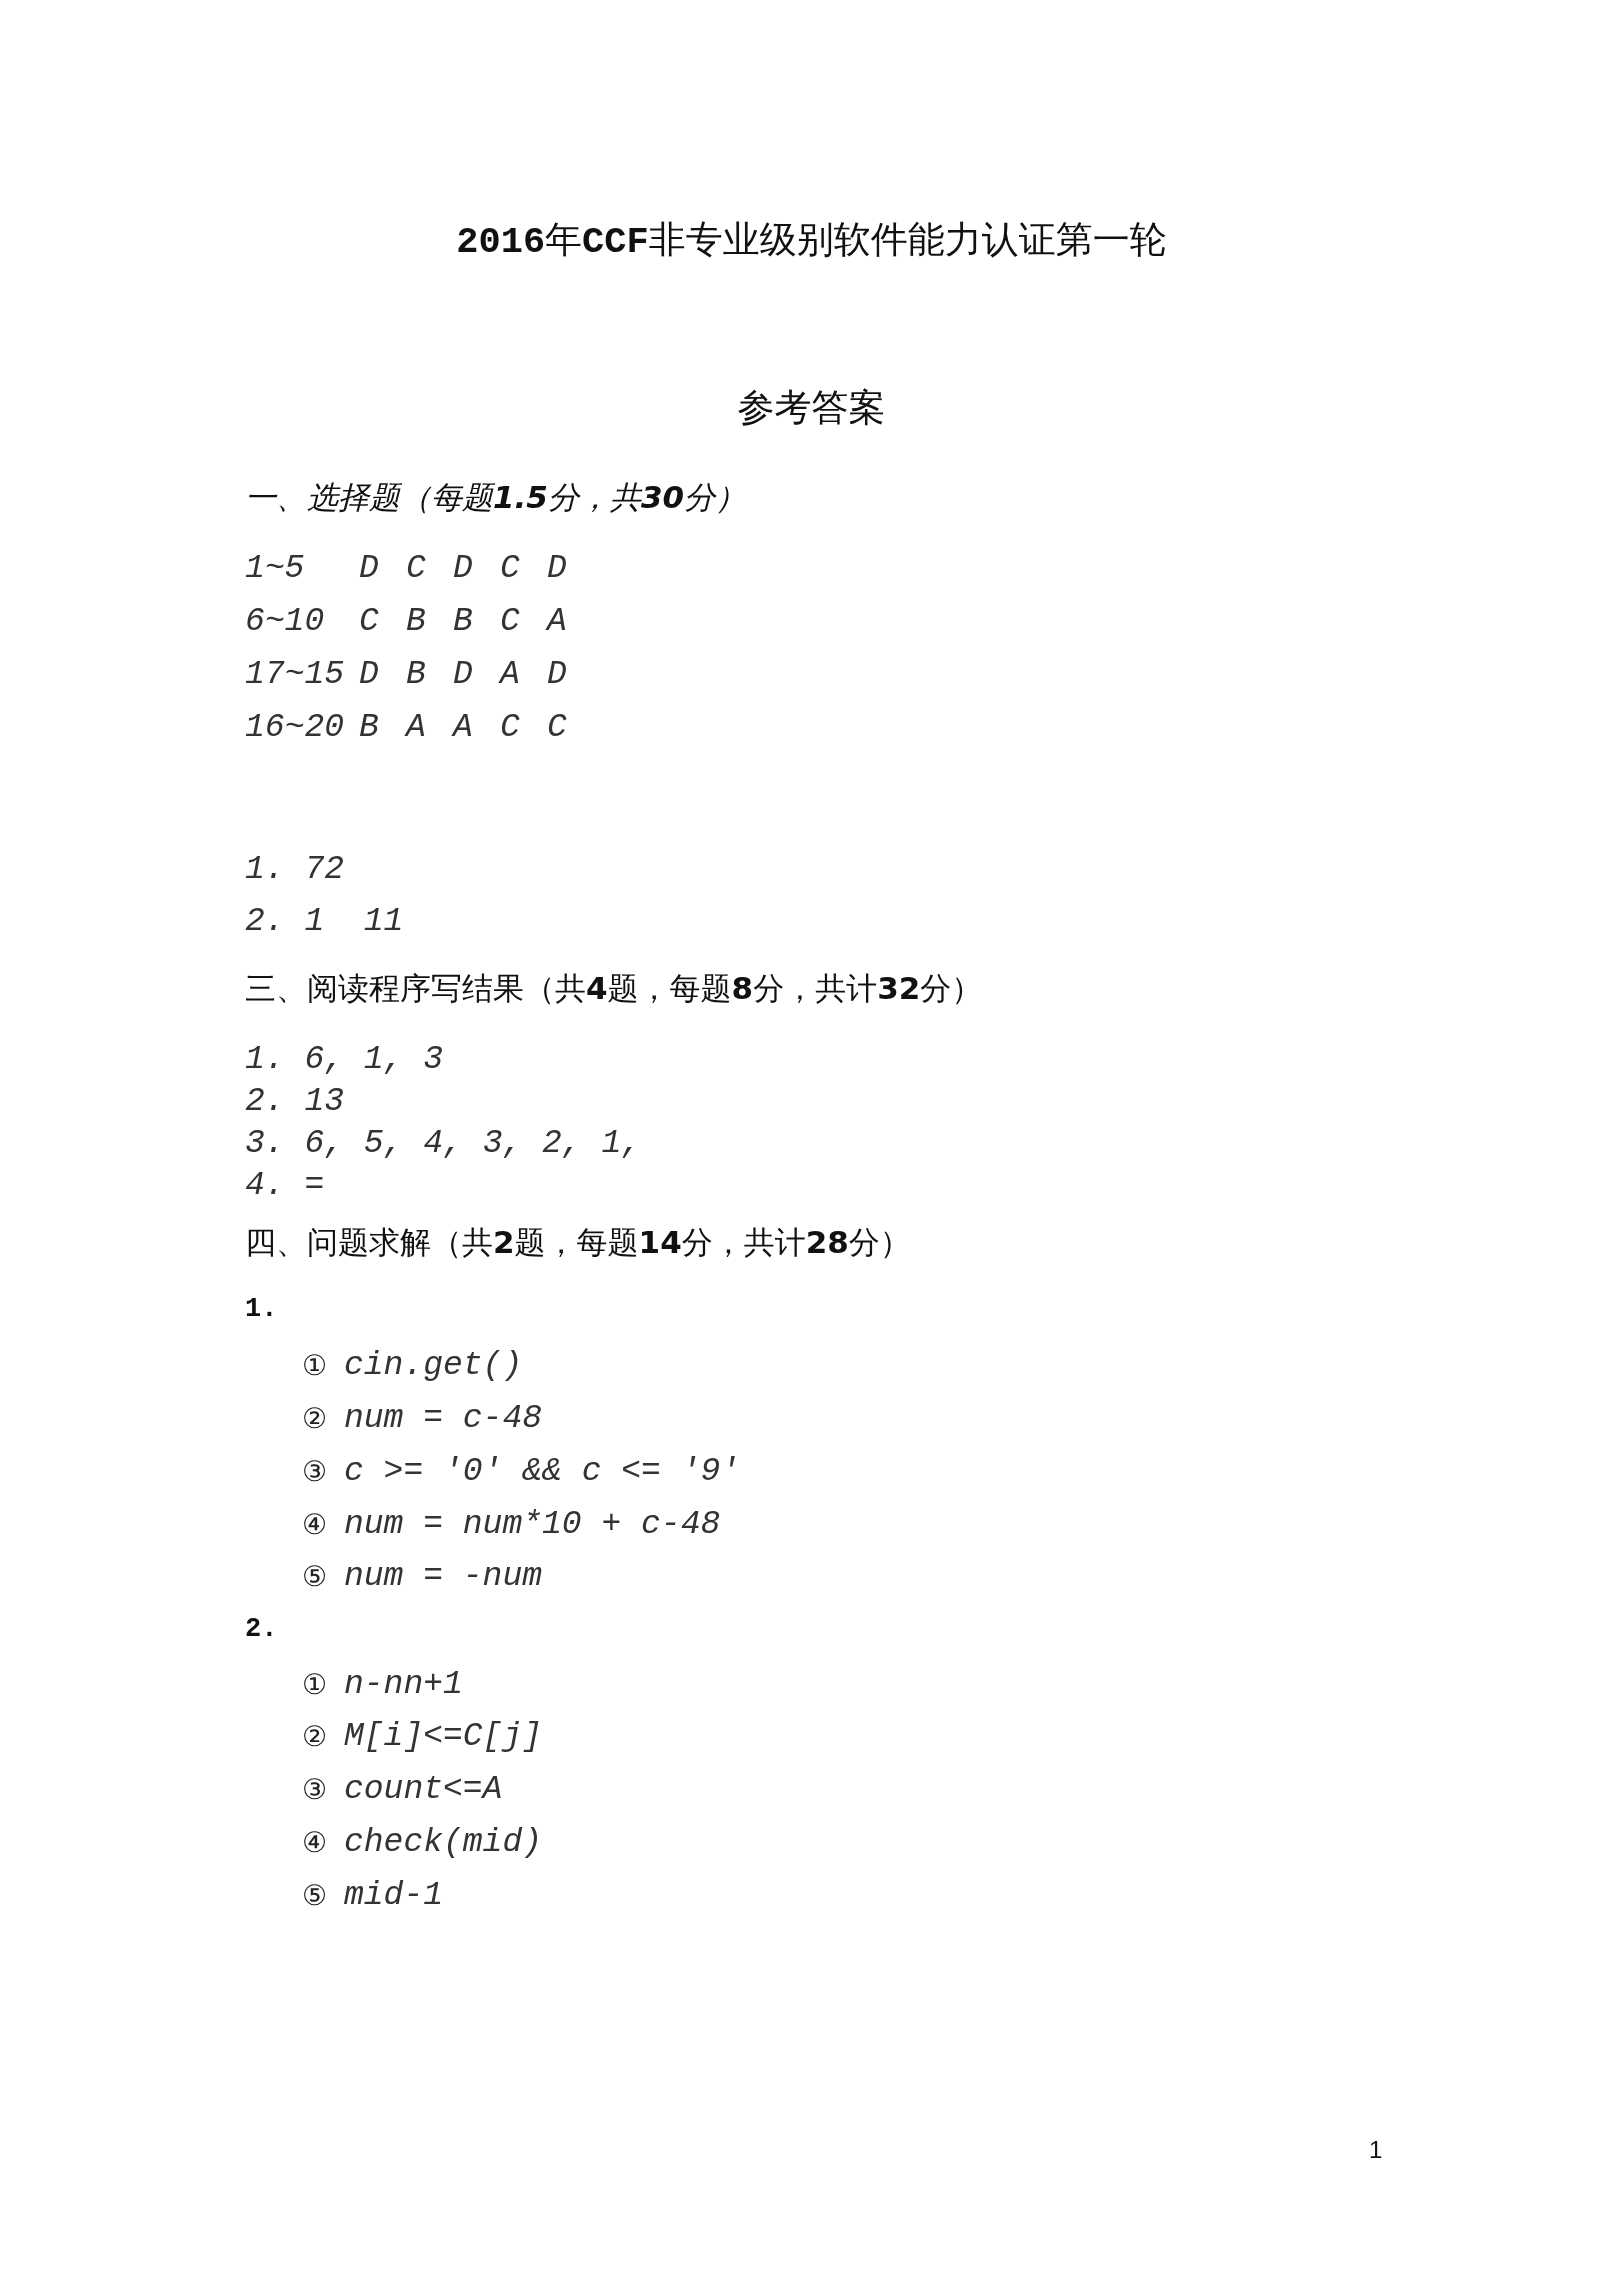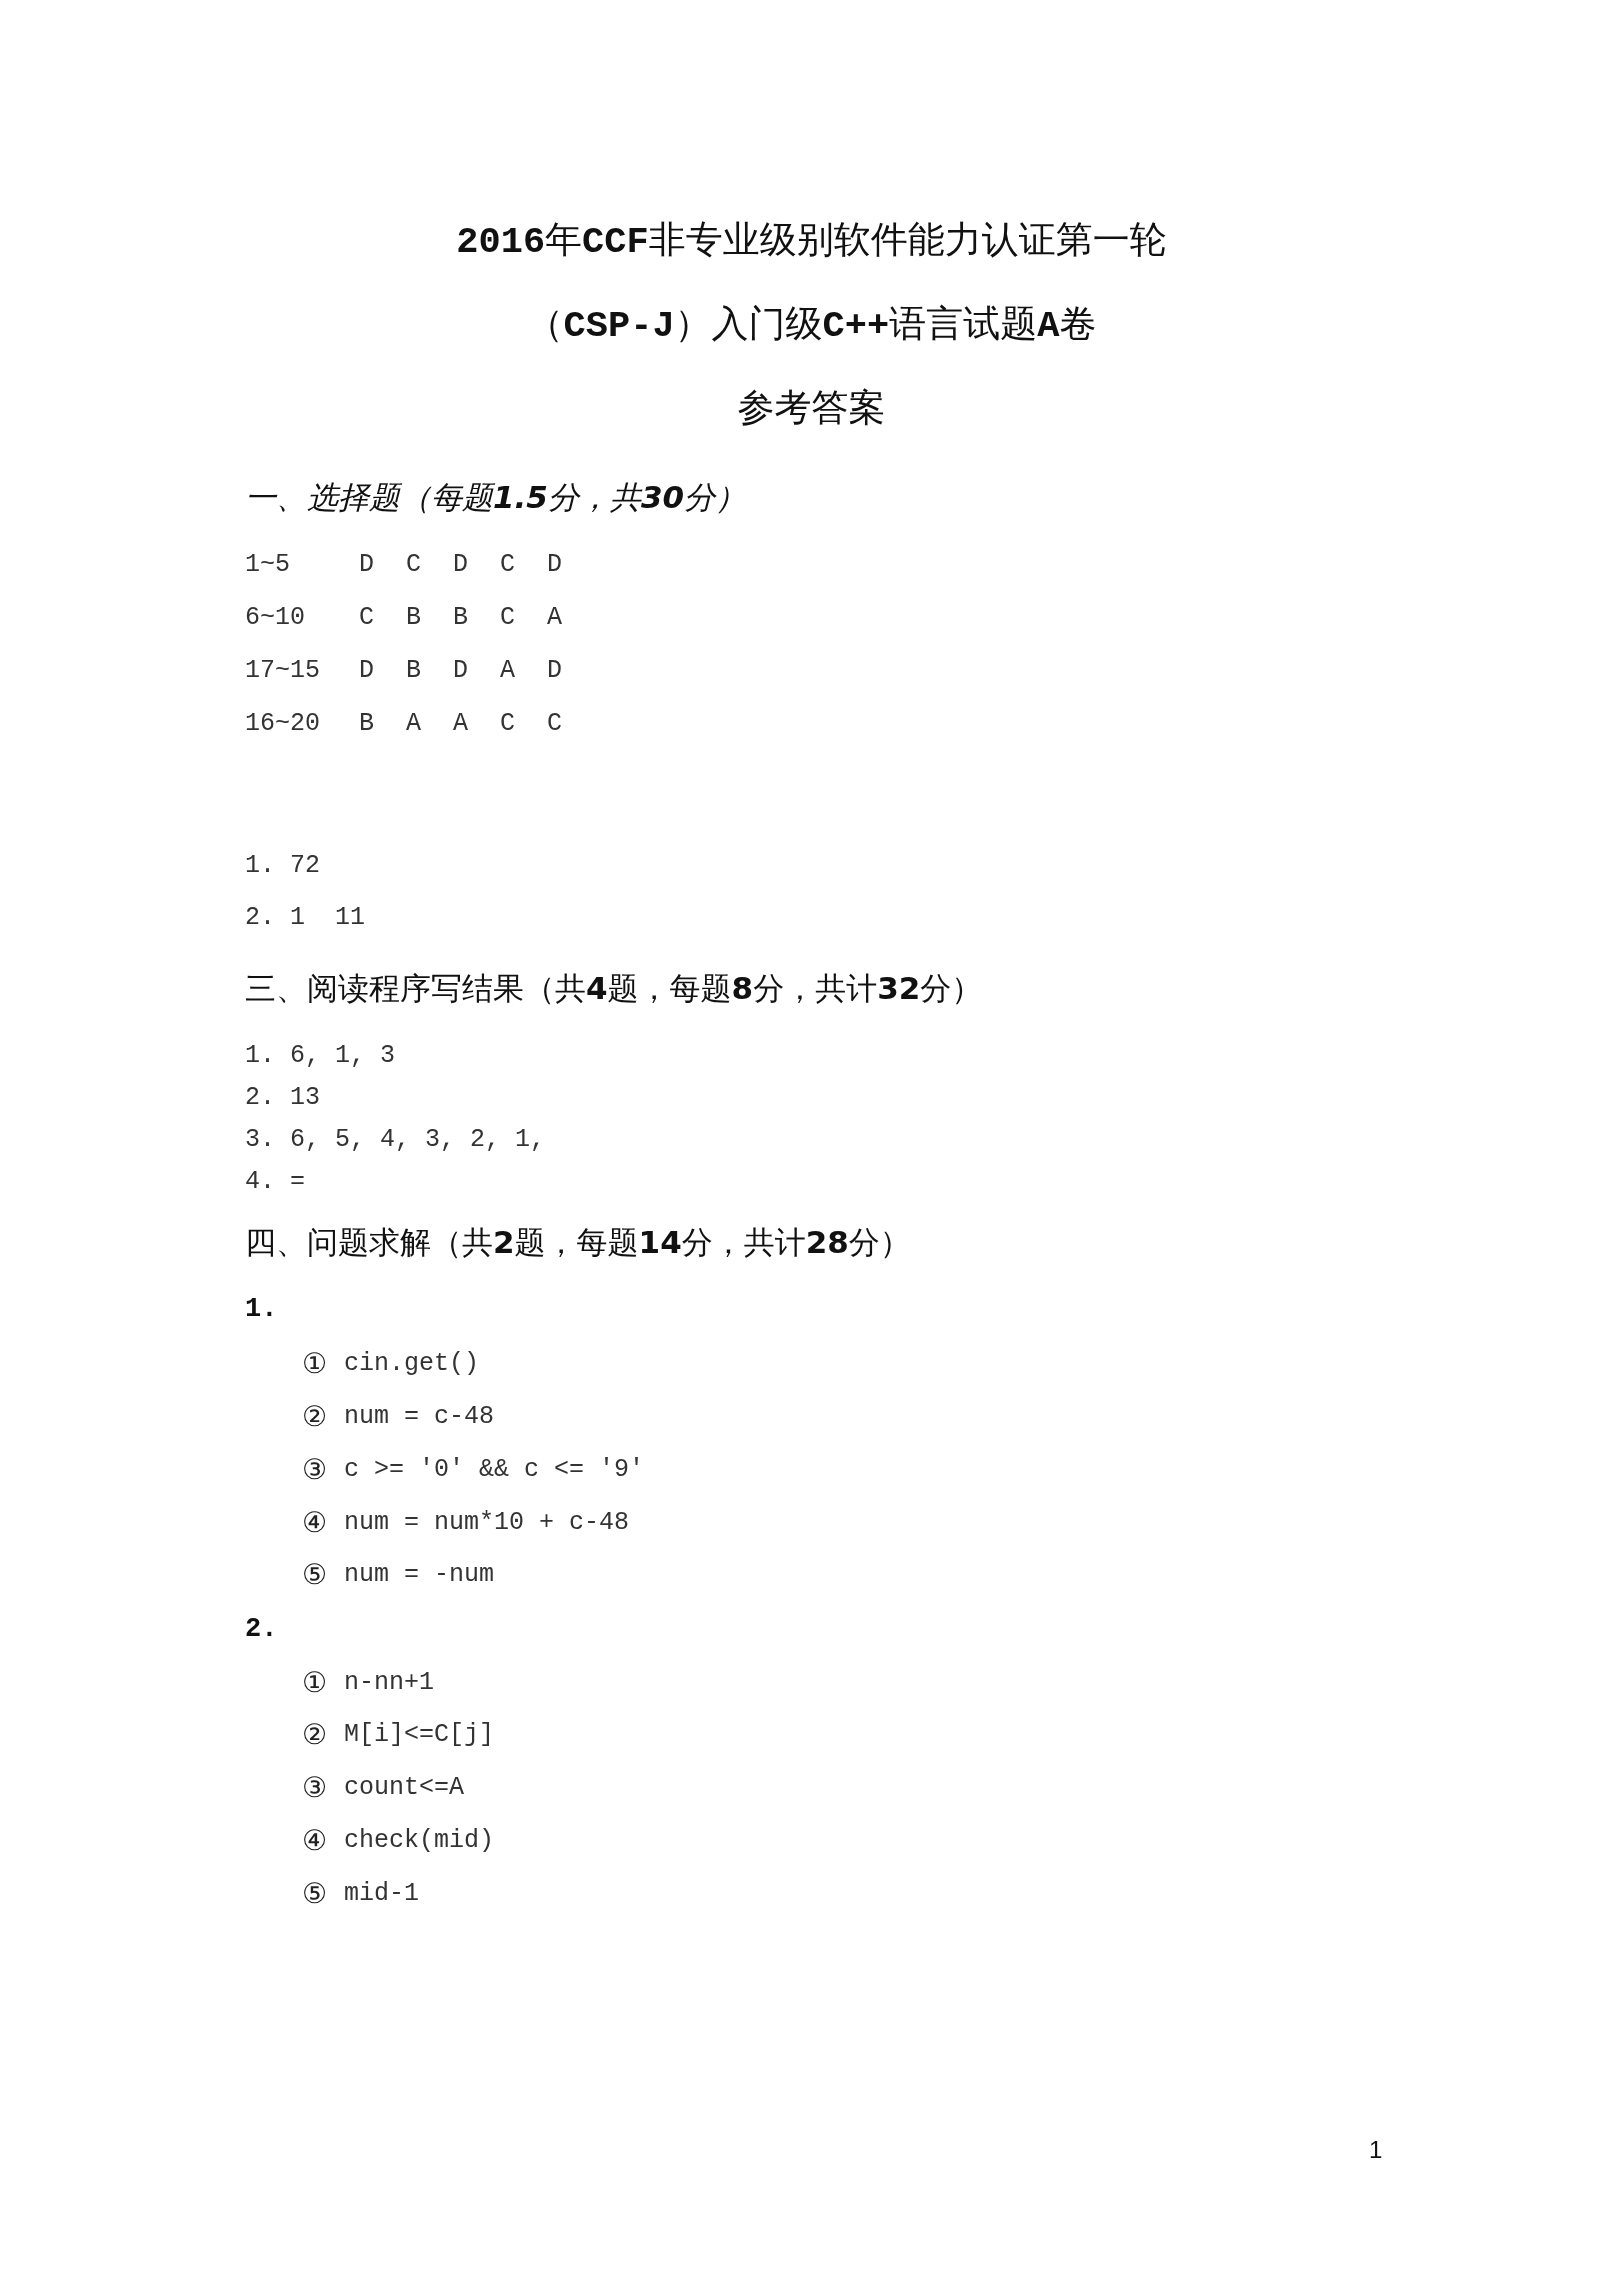--- a/index.html
+++ b/index.html
@@ -47,23 +47,24 @@
     .section-heading b {
       font-weight: bold;
     }
     .h1 { top: 477px; font-style: italic; }
     .h2 { top: 775px; }
     .h3 { top: 968px; }
     .h4 { top: 1222px; }
 
     .mono {
       font-family: "Liberation Mono", "DejaVu Sans Mono", monospace;
-      font-size: 25px;
+      font-size: 33px;
       color: #333;
       white-space: pre;
+      font-style: italic;
     }
 
     .mc-row {
       position: absolute;
       left: 245px;
       display: flex;
     }
     .mc-range {
       width: 114px;
     }
@@ -134,23 +135,20 @@
     }
   </style>
 </head>
 <body>
 
 <div class="page">
 
   <div class="title-line t1">
     <span class="mono-bold">2016</span><span>年</span><span class="mono-bold">CCF</span><span>非专业级别软件能力认证第一轮</span>
   </div>
-  <div class="title-line t2">
-    <span>（</span><span class="mono-bold">CSP-J</span><span>）</span><span>入门级</span><span class="mono-bold">C++</span><span>语言试题</span><span class="mono-bold">A</span><span>卷</span>
-  </div>
   <div class="title-line t3">参考答案</div>
 
   <div class="section-heading h1">
     <span>一、选择题（每题</span><b>1.5</b><span>分，共</span><b>30</b><span>分）</span>
   </div>
 
   <div class="mc-row mc-r1 mono">
     <span class="mc-range">1~5</span>
     <span class="mc-answer">D</span>
     <span class="mc-answer">C</span>

